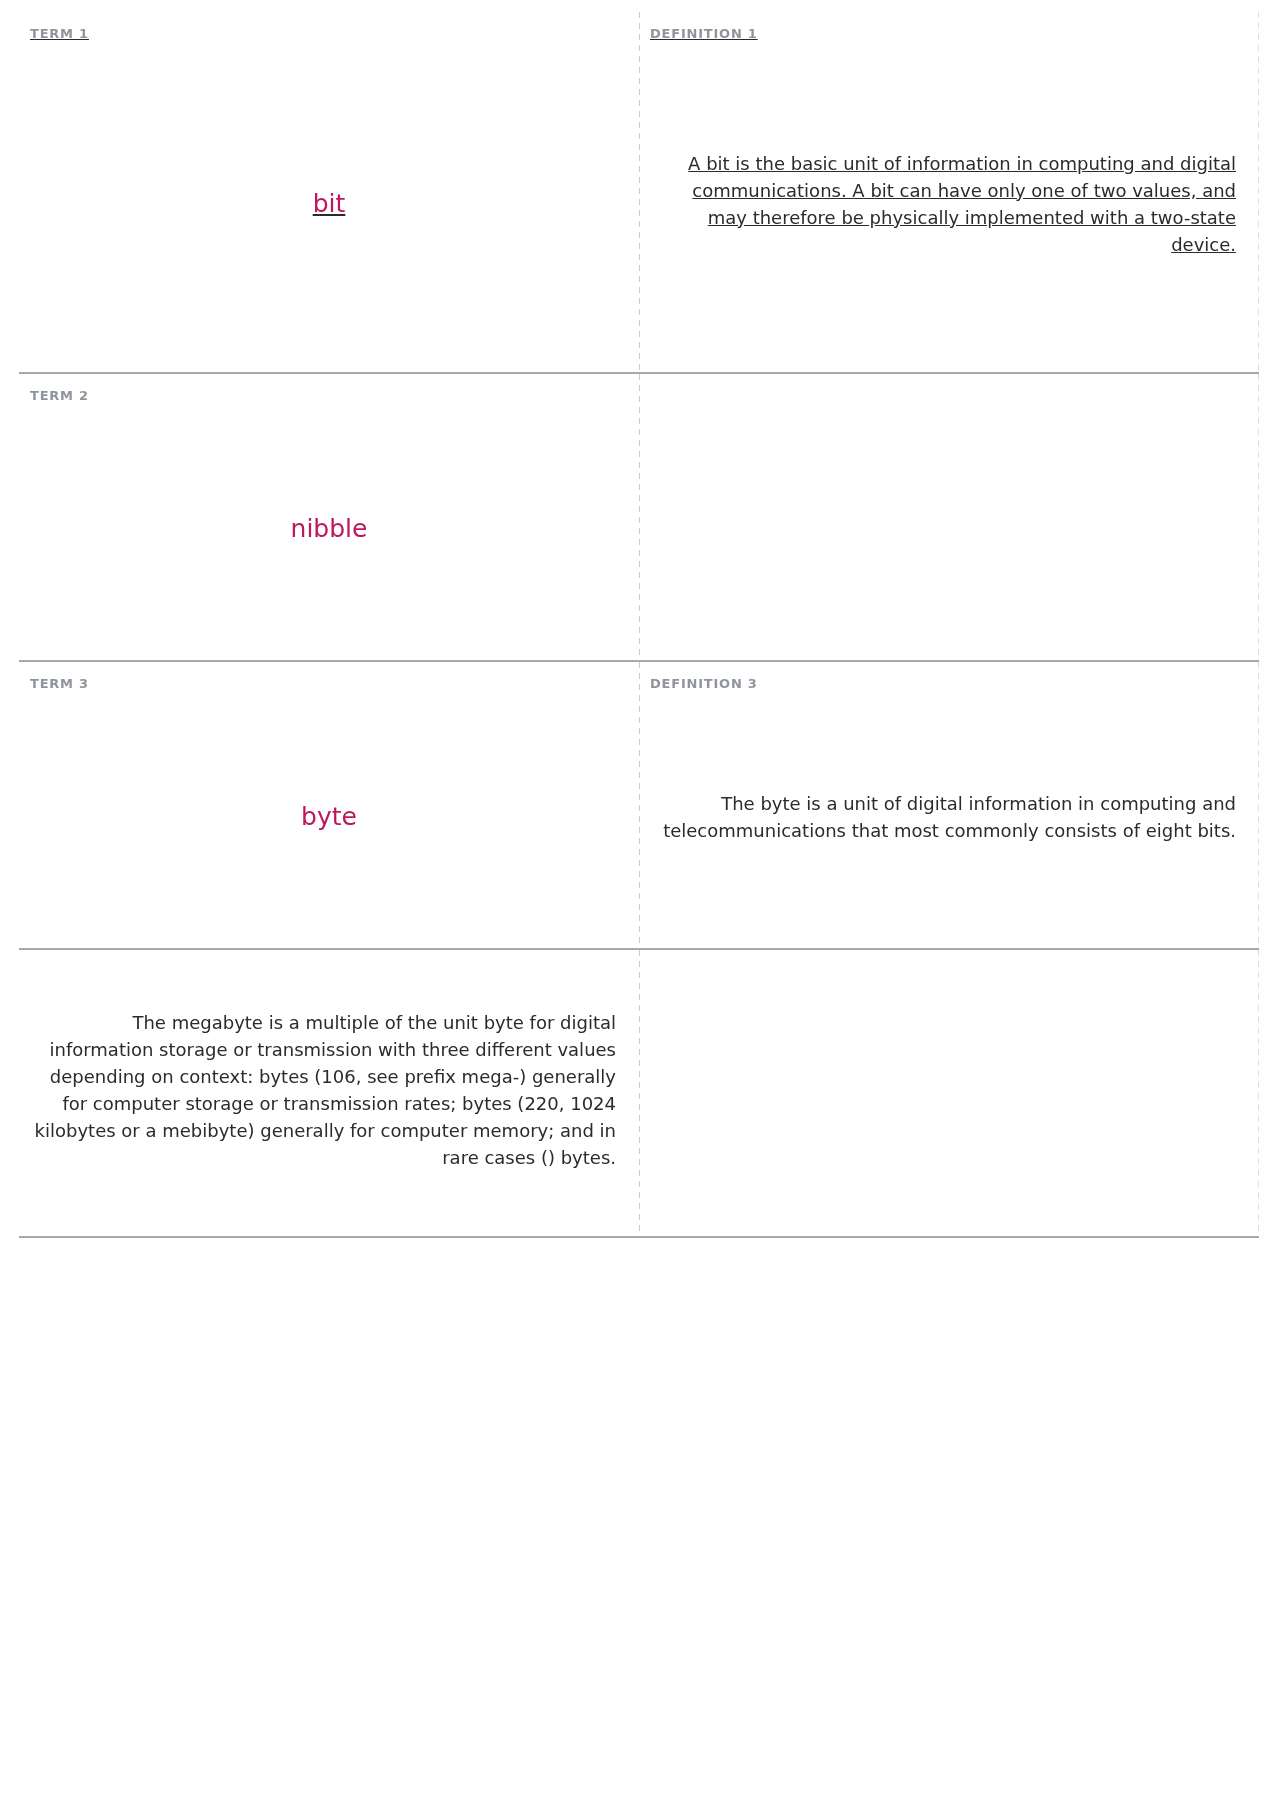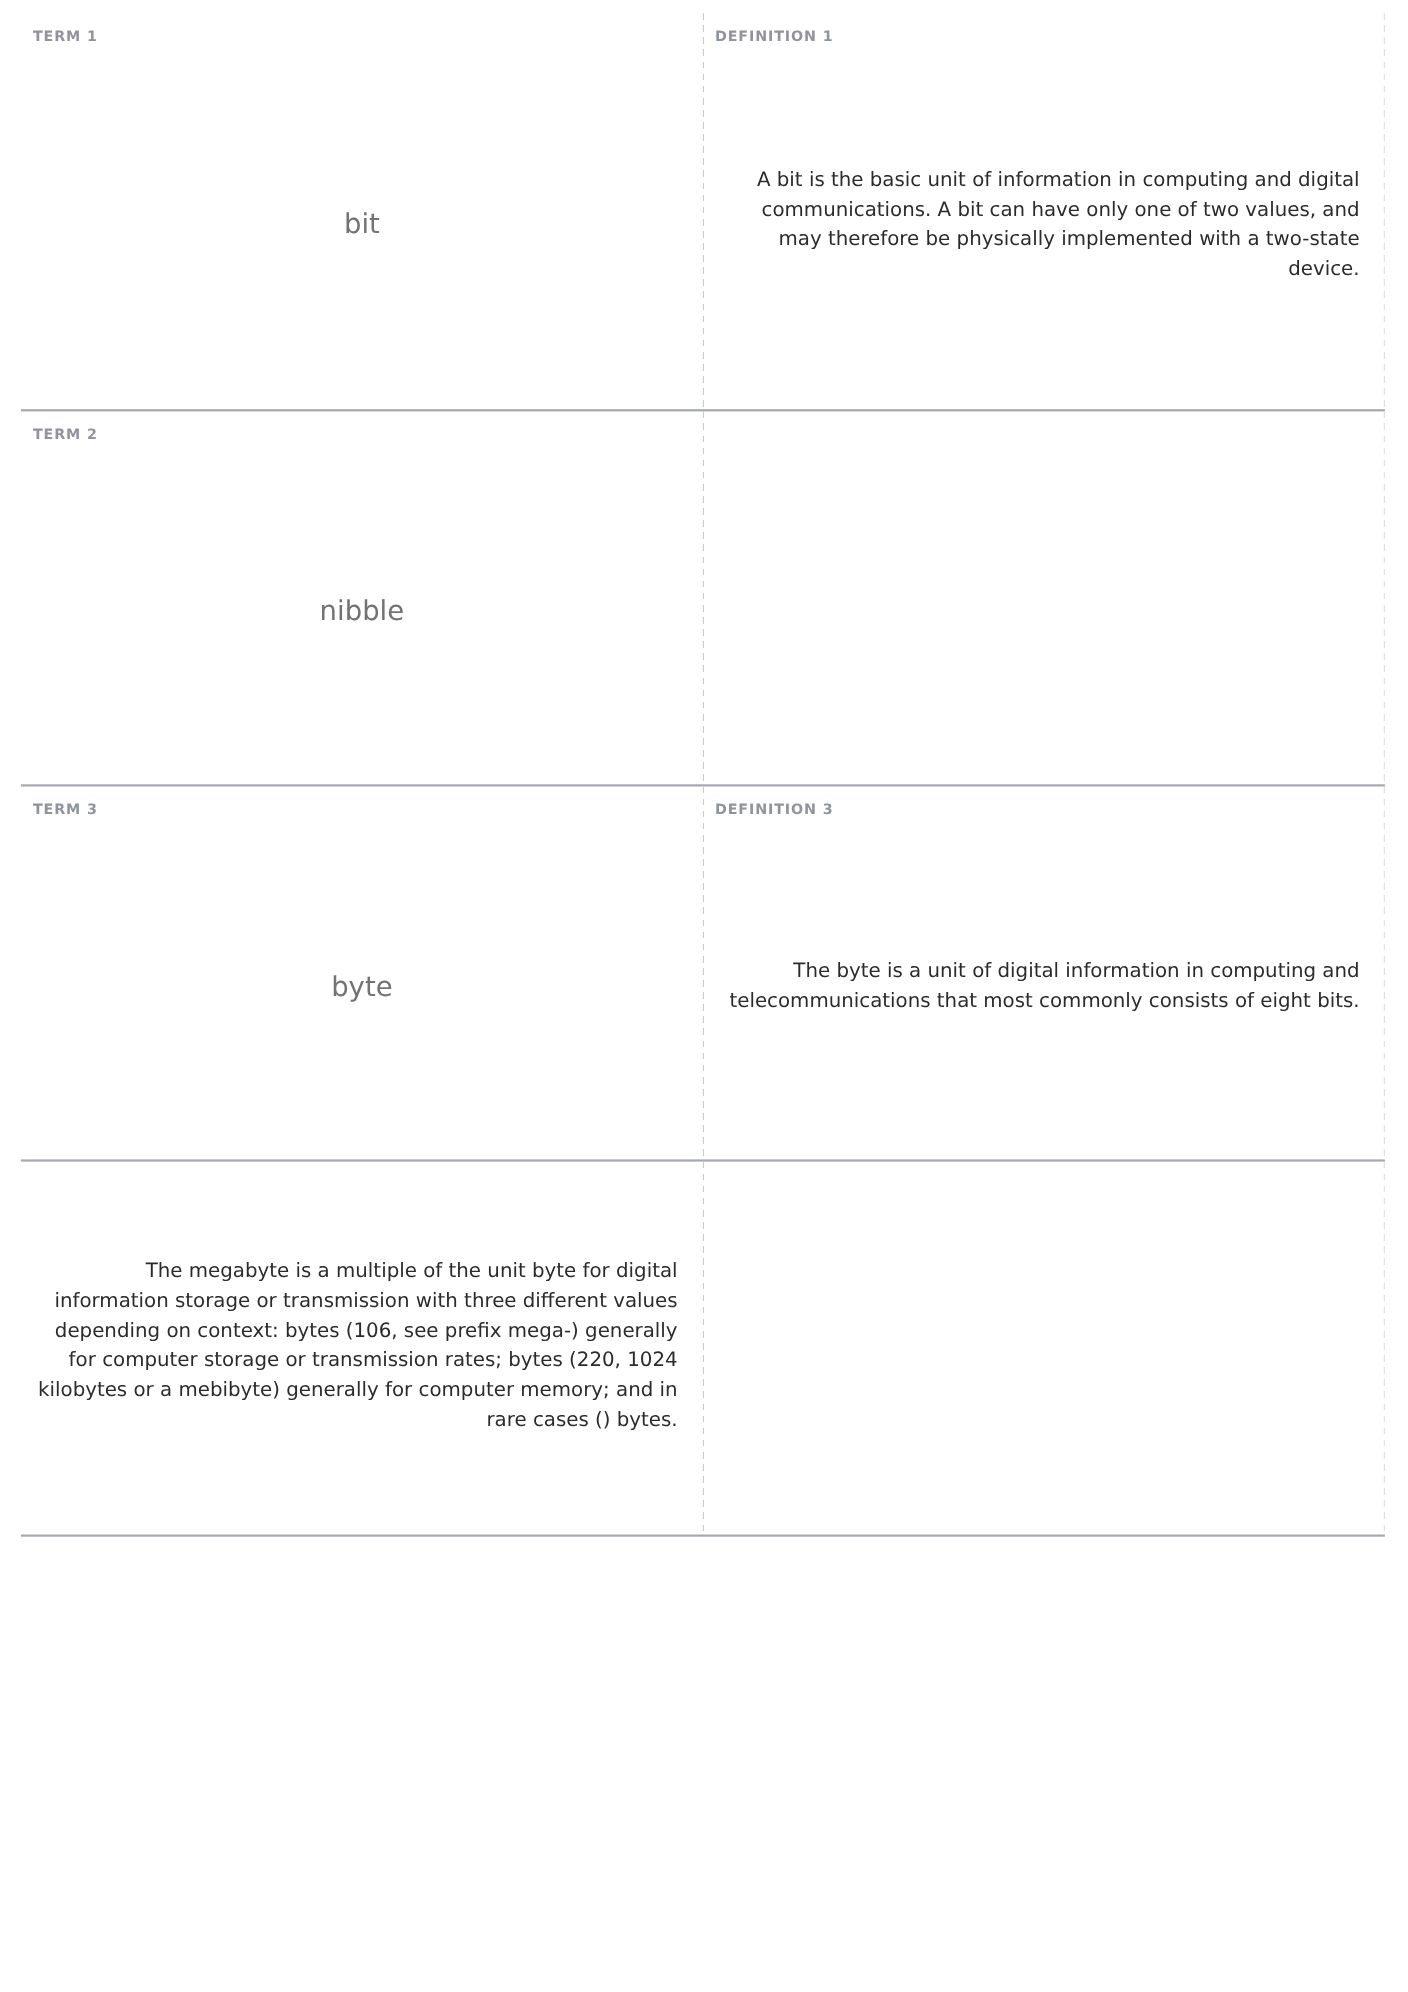--- a/index.html
+++ b/index.html
@@ -17,22 +17,22 @@
     width: 1240px;
     border-bottom: 2px solid #a4a8af;
   }
   .card-row {
     position: relative;
     display: grid;
     grid-template-columns: 620px 620px;
     width: 1240px;
   }
   .card-row + .card-row { border-top: 2px solid #a4a8af; }
-  .row-1 { height: 360px; }
-  .row-2, .row-3, .row-4 { height: 341px; }
+  .row-1 { height: 360px; text-decoration: underline; }
+  .row-2, .row-3, .row-4 { height: 288px; }
   .row-5 { height: 346px; }
 
   
   .col-divider, .right-edge {
     position: absolute;
     top: 0; bottom: 0;
     width: 1px;
   }
   .col-divider {
     left: 620px;
@@ -58,21 +58,21 @@
   }
   .cell-body {
     flex: 1 1 auto;
     display: flex;
     align-items: center;
     min-height: 0;
   }
   .term-cell .cell-body { justify-content: center; }
   .term-text {
     font-size: 25px;
-    color: #737373;
+    color: #be185d;
     padding-bottom: 6px;
   }
   .def-cell .cell-body { padding: 0 23px 6px 11px; }
   .def-text {
     font-size: 18px;
     line-height: 27px;
     color: #2b2b2b;
     text-align: right;
   }
 </style>

